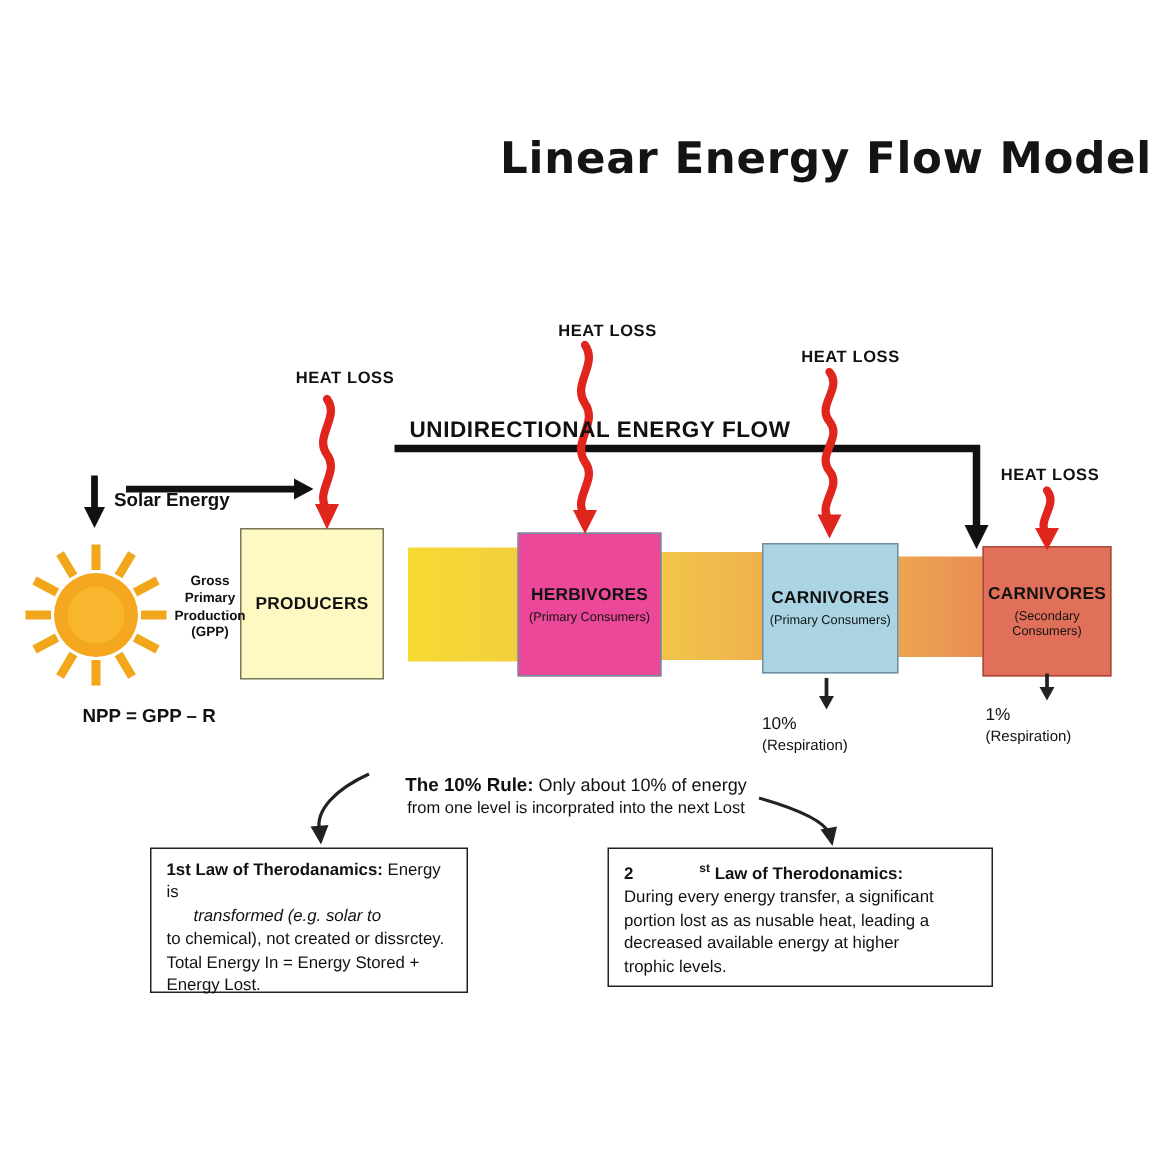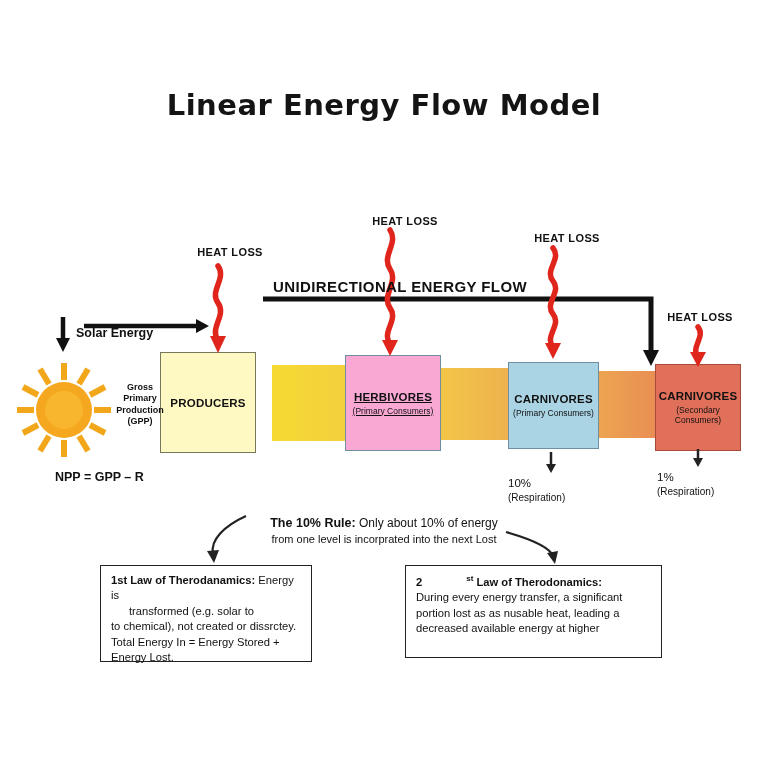--- a/index.html
+++ b/index.html
@@ -2,21 +2,21 @@
 <html><head>
 <meta charset="utf-8">
 <style>
   html,body{margin:0;padding:0;background:#ffffff;}
   .canvas{
     position:relative;width:768px;height:768px;margin:0 auto;background:#ffffff;
     font-family:"Liberation Sans", sans-serif;color:#111;overflow:hidden;
   }
   .abs{position:absolute;}
   .title{
-    top:88px;left:0;width:768px;text-align:center;
+    top:88px;left:0;width:768px;text-align:right;
     font-size:29px;font-weight:bold;letter-spacing:.5px;color:#141414;
     font-family:"DejaVu Sans","Liberation Sans",sans-serif;
   }
   .heatloss{
     width:110px;text-align:center;font-size:11px;font-weight:bold;letter-spacing:.4px;
   }
   .unidir{
     top:278px;left:225px;width:350px;text-align:center;
     font-size:15px;font-weight:bold;letter-spacing:.4px;
   }
@@ -31,39 +31,39 @@
   .band3{left:598px;top:371px;width:58px;height:67px;background:linear-gradient(90deg,#eda551,#e98e53);}
 
   .tbox{
     position:absolute;z-index:2;display:flex;flex-direction:column;
     align-items:center;justify-content:center;text-align:center;
     border:1px solid #77775a;box-sizing:border-box;padding:2px;
   }
   .tbox .name{font-size:11.5px;font-weight:bold;letter-spacing:.2px;}
   .tbox .sub{font-size:8.5px;margin-top:3px;}
   .producers{left:160px;top:352px;width:96px;height:101px;background:#fef9c3;}
-  .herbivores{left:345px;top:355px;width:96px;height:96px;background:#f9a8d4;border-color:#6f8fa0;text-decoration:underline;}
+  .herbivores{left:345px;top:355px;width:96px;height:96px;background:#ec4899;border-color:#6f8fa0;}
   .carnivores1{left:508px;top:362px;width:91px;height:87px;background:#aad4e4;border-color:#6f8fa0;}
   .carnivores2{left:655px;top:364px;width:86px;height:87px;background:#e1705b;border-color:#a84a3a;}
 
   .resp{width:90px;line-height:1.3;}
   .resp .pct{font-size:11.5px;}
   .resp .lbl{font-size:10px;}
   .resp1{left:508px;top:476px;}
   .resp2{left:657px;top:470px;}
 
   .rule1{top:516px;left:228px;width:312px;text-align:center;font-size:12px;}
   .rule1 b{font-size:12.5px;}
   .rule2{top:533px;left:228px;width:312px;text-align:center;font-size:11px;}
 
   .lawbox{
     position:absolute;background:#fff;border:1.5px solid #222;box-sizing:border-box;
     padding:7px 10px;font-size:11.2px;line-height:1.38;z-index:2;
   }
-  .lawbox .indent{padding-left:18px;}
+  .lawbox .indent{padding-left:18px;font-style:italic;}
   .law1{left:100px;top:565px;width:212px;height:97px;}
   .law2{left:405px;top:565px;width:257px;height:93px;}
   .lawbox sup{font-size:8px;padding-left:44px;}
 
   .overlay{position:absolute;left:0;top:0;z-index:3;pointer-events:none;}
   .lbl-layer{z-index:4;}
 </style>
 </head>
 <body>
 
@@ -194,15 +194,16 @@
     <div>Energy Lost.</div>
   </div>
 
   <div class="lawbox law2">
     <div>
       <b><span>2</span><sup>st</sup><span> Law of Therodonamics:</span></b>
     </div>
     <div>During every energy transfer, a significant</div>
     <div>portion lost as as nusable heat, leading a</div>
     <div>decreased available energy at higher</div>
+    <div>trophic levels.</div>
   </div>
 
 </div>
 
 </body></html>

